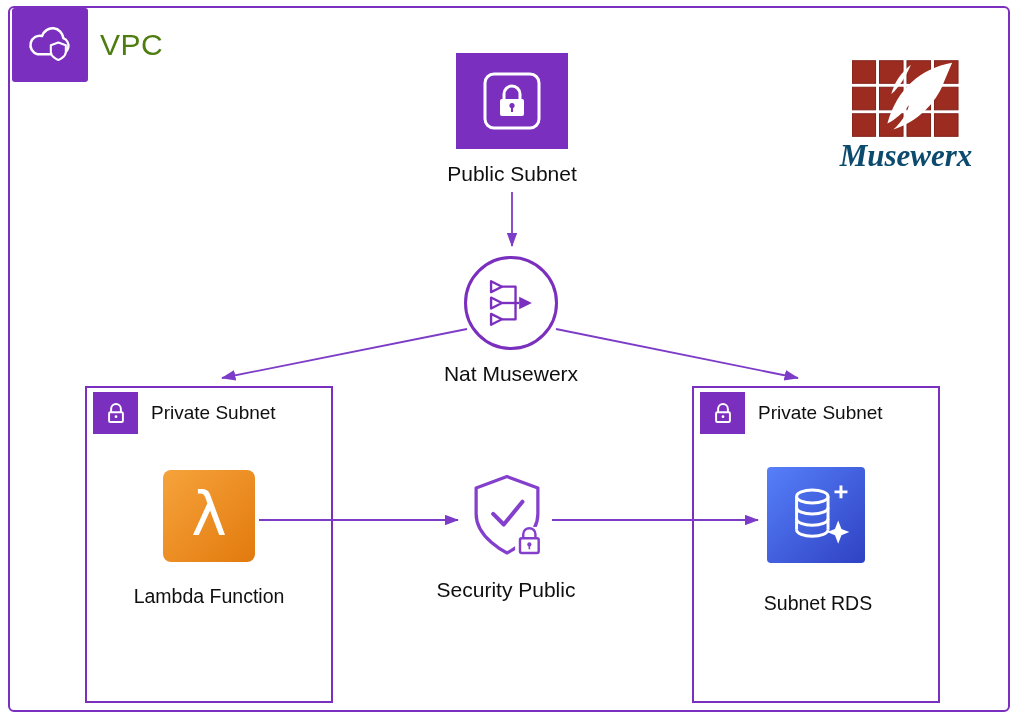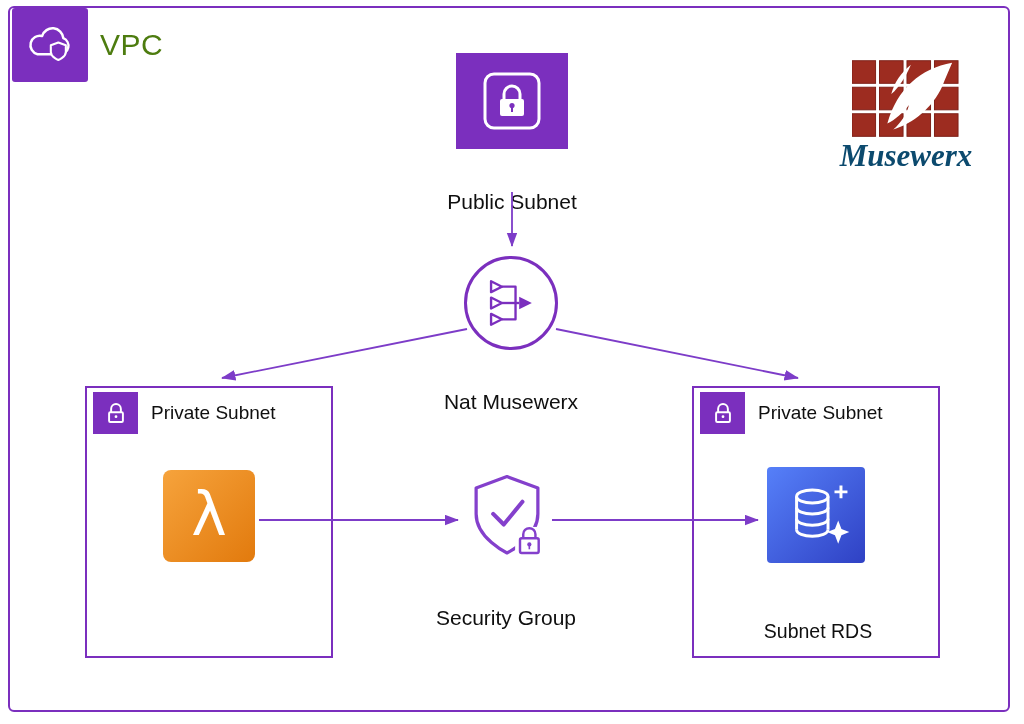--- a/index.html
+++ b/index.html
@@ -12,38 +12,38 @@
     border:2px solid #7b2fbe;border-radius:6px;box-sizing:border-box;
   }
   .vpc-icon{
     position:absolute;left:12px;top:8px;width:76px;height:74px;
     background:#7b2fbe;border-radius:3px;display:flex;align-items:center;justify-content:center;
   }
   .vpc-label{
     position:absolute;left:100px;top:28px;font-size:30px;color:#4d7c0f;letter-spacing:.5px;
   }
   .node-label{position:absolute;color:#0f0f0f;white-space:nowrap;}
-  .center-text{transform:translateX(-50%);text-align:center;margin-top:28px;}
+  .center-text{transform:translateX(-50%);text-align:center;}
 
   
   .public-subnet-icon{
     position:absolute;left:456px;top:53px;width:112px;height:96px;background:#7b2fbe;
     display:flex;align-items:center;justify-content:center;
   }
 
   
   .nat-circle{
     position:absolute;left:464px;top:256px;width:94px;height:94px;border-radius:50%;
     border:3px solid #7b2fbe;background:#ffffff;box-sizing:border-box;
     display:flex;align-items:center;justify-content:center;
   }
 
   
   .subnet-box{
-    position:absolute;width:248px;height:272px;border:2px solid #7b2fbe;box-sizing:border-box;background:transparent;padding-left:12px;
+    position:absolute;width:248px;height:317px;border:2px solid #7b2fbe;box-sizing:border-box;background:transparent;padding-left:12px;
   }
   .subnet-box.left{left:85px;top:386px;}
   .subnet-box.right{left:692px;top:386px;}
   .subnet-corner{
     position:absolute;left:6px;top:4px;width:45px;height:42px;background:#7b2fbe;
     display:flex;align-items:center;justify-content:center;
   }
   .subnet-title{
     position:absolute;left:64px;top:14px;font-size:19px;color:#0f0f0f;white-space:nowrap;
   }
@@ -144,31 +144,32 @@
         <rect x="7.5" y="15" width="17" height="12" rx="1.5" fill="none" stroke="#ffffff" stroke-width="2.4"></rect>
         <circle cx="16" cy="20.5" r="1.7" fill="#ffffff"></circle>
       </svg>
     </div>
     <div class="subnet-title">Private Subnet</div>
   </div>
 
   <div class="lambda-icon">
     <div class="lambda-glyph">λ</div>
   </div>
+  <div class="node-label center-text" style="left:209px;top:585px;font-size:19.5px;">Lambda Function</div>
 
   <svg class="sg-icon" viewBox="0 0 96 114">
     <path d="M48,6 L86,20 V52 C86,82 48,100 48,100 C48,100 10,82 10,52 V20 Z" fill="none" stroke="#8440cc" stroke-width="4" stroke-linejoin="round"></path>
     <path d="M31,52 L44,65 L67,37" fill="none" stroke="#8440cc" stroke-width="5" stroke-linecap="round" stroke-linejoin="round"></path>
     <rect x="58" y="68" width="36" height="36" fill="#ffffff"></rect>
     <path d="M68,82 v-5 a7.5,7.5 0 0 1 15,0 v5" fill="none" stroke="#8440cc" stroke-width="3"></path>
     <rect x="64" y="82" width="23" height="18" rx="2" fill="#ffffff" stroke="#8440cc" stroke-width="3"></rect>
     <circle cx="75.5" cy="89.5" r="2.6" fill="#8440cc"></circle>
     <rect x="74.5" y="90.5" width="2" height="5" fill="#8440cc"></rect>
   </svg>
-  <div class="node-label center-text" style="left:506px;top:578px;font-size:21px;">Security Group</div>
+  <div class="node-label center-text" style="left:506px;top:578px;font-size:21px;">Security Public</div>
 
   <div class="subnet-box right">
     <div class="subnet-corner">
       <svg width="26" height="26" viewBox="0 0 32 32">
         <path d="M10,15 v-4 a6,6 0 0 1 12,0 v4" fill="none" stroke="#ffffff" stroke-width="2.4"></path>
         <rect x="7.5" y="15" width="17" height="12" rx="1.5" fill="none" stroke="#ffffff" stroke-width="2.4"></rect>
         <circle cx="16" cy="20.5" r="1.7" fill="#ffffff"></circle>
       </svg>
     </div>
     <div class="subnet-title">Private Subnet</div>

